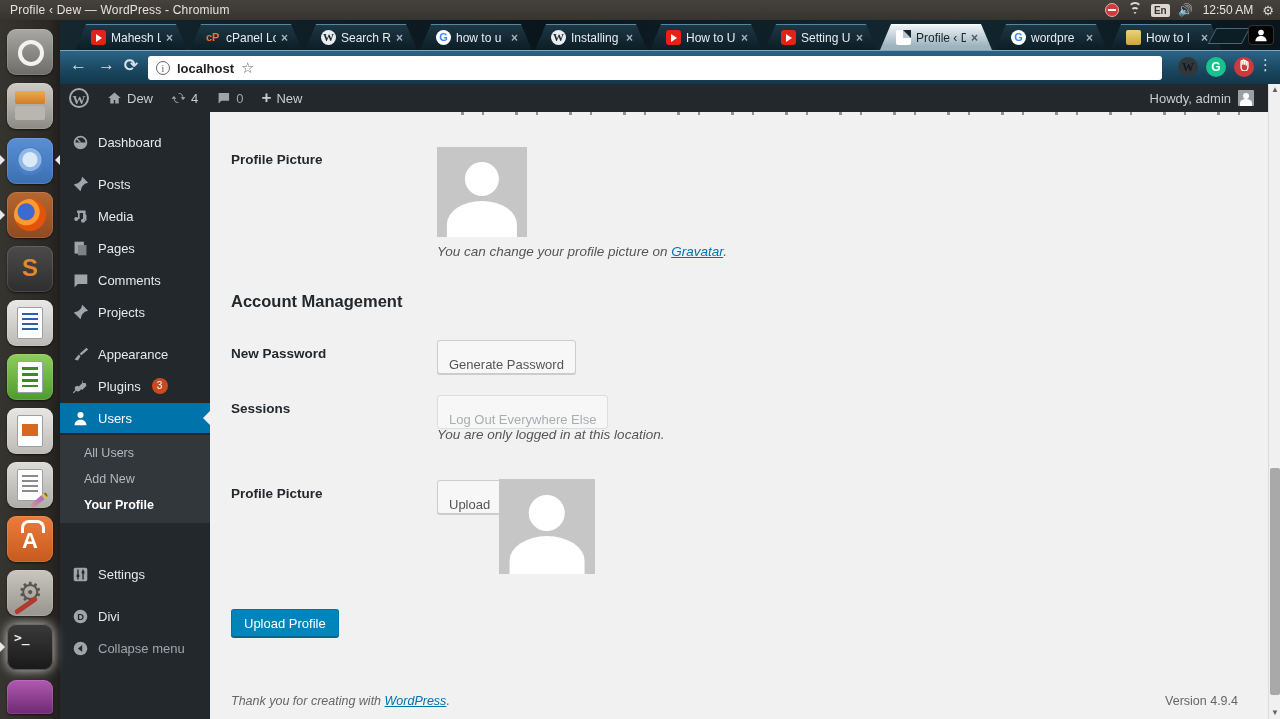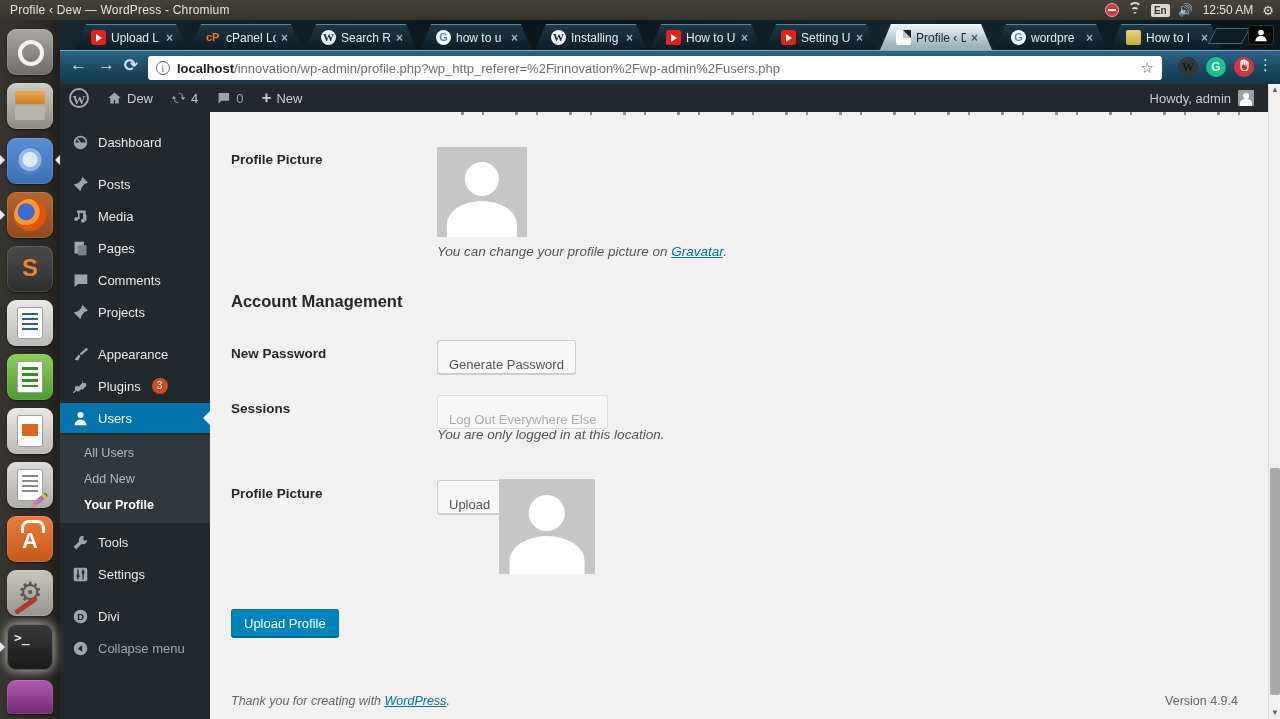--- a/index.html
+++ b/index.html
@@ -204,21 +204,21 @@
     <div class="l-item ic-software" style="top:496px">A</div>
     <div class="l-item ic-settings" style="top:550px"><span>⚙</span><div class="wrench-accent"></div></div>
     <div class="run-arrow" style="top:622px"></div>
     <div class="l-item ic-terminal" style="top:604px">&gt;_</div>
     <div class="l-item ic-trash" style="top:660px"></div>
   </div>
 
   <div id="tabstrip" class="abs">
     <div class="tab" style="left:15px">
       <span class="fav fav-youtube"></span>
-      <span class="t-title">Upload L</span>
+      <span class="t-title">Mahesh L</span>
       <span class="t-close">×</span>
     </div>
     <div class="tab" style="left:130px">
       <span class="fav fav-cpanel">cP</span>
       <span class="t-title">cPanel Lo</span>
       <span class="t-close">×</span>
     </div>
     <div class="tab" style="left:245px">
       <span class="fav fav-wordpress">W</span>
       <span class="t-title">Search R</span>
@@ -268,21 +268,20 @@
     </div>
   </div>
 
   <div id="toolbar" class="abs">
     <span class="navbtn" style="left:10px">←</span>
     <span class="navbtn" style="left:38px">→</span>
     <span class="navbtn" style="left:64px">⟳</span>
     <div id="omnibox">
       <span class="info-ic">i</span>
       <span class="url-host">localhost</span>
-        <span class="url-path" style="margin-left:-7px">/innovation/wp-admin/profile.php?wp_http_referer=%2Finnovation%2Fwp-admin%2Fusers.php</span>
       <span class="star-ic">☆</span>
     </div>
     <span class="ext ext-wp" style="left:1118px">W</span>
     <span class="ext ext-gr" style="left:1146px">G</span>
     <span class="ext ext-ab" style="left:1174px">
       <svg width="11" height="12" viewBox="0 0 12 14">
           <path d="M2 6V3a1 1 0 012 0v3M4 6V2a1 1 0 012 0v4M6 6V3a1 1 0 012 0v3M8 7V4a1 1 0 012 0v5c0 3-1.5 5-4 5S2 12 2 9V6" fill="none" stroke="#fff" stroke-width="1.6" stroke-linecap="round"></path>
         </svg>
     </span>
     <span class="menu-dots">⋮</span>
@@ -381,26 +380,20 @@
           <path d="M3 18c0-4.4 3.2-6.6 7-6.6s7 2.2 7 6.6z" fill="#fff"></path>
         </svg>
       <span>Users</span>
       <span class="sb-arrow"></span>
     </div>
     <div id="sb-submenu">
       <div class="sbs-item" style="top:31px">Add New</div>
       <div class="sbs-item" style="top:5px">All Users</div>
       <div class="sbs-item current" style="top:57px">Your Profile</div>
     </div>
-    <div class="sb-item" style="top:415px">
-      <svg width="17" height="17" viewBox="0 0 20 20">
-          <path d="M13 2a5 5 0 00-4.7 6.7L2 15l3 3 6.3-6.3A5 5 0 0018 7l-3 1-2-2 1-3z" fill="#a0a5aa"></path>
-        </svg>
-      <span>Tools</span>
-    </div>
     <div class="sb-item" style="top:447px">
       <svg width="17" height="17" viewBox="0 0 20 20">
           <rect x="2" y="2" width="16" height="16" rx="2" fill="#a0a5aa"></rect>
           <path d="M7 4v12M13 4v12" stroke="#23282d" stroke-width="1.6"></path>
           <rect x="5.4" y="10" width="3.2" height="3" fill="#23282d"></rect>
           <rect x="11.4" y="6" width="3.2" height="3" fill="#23282d"></rect>
         </svg>
       <span>Settings</span>
     </div>
     <div class="sb-item" style="top:489px">

